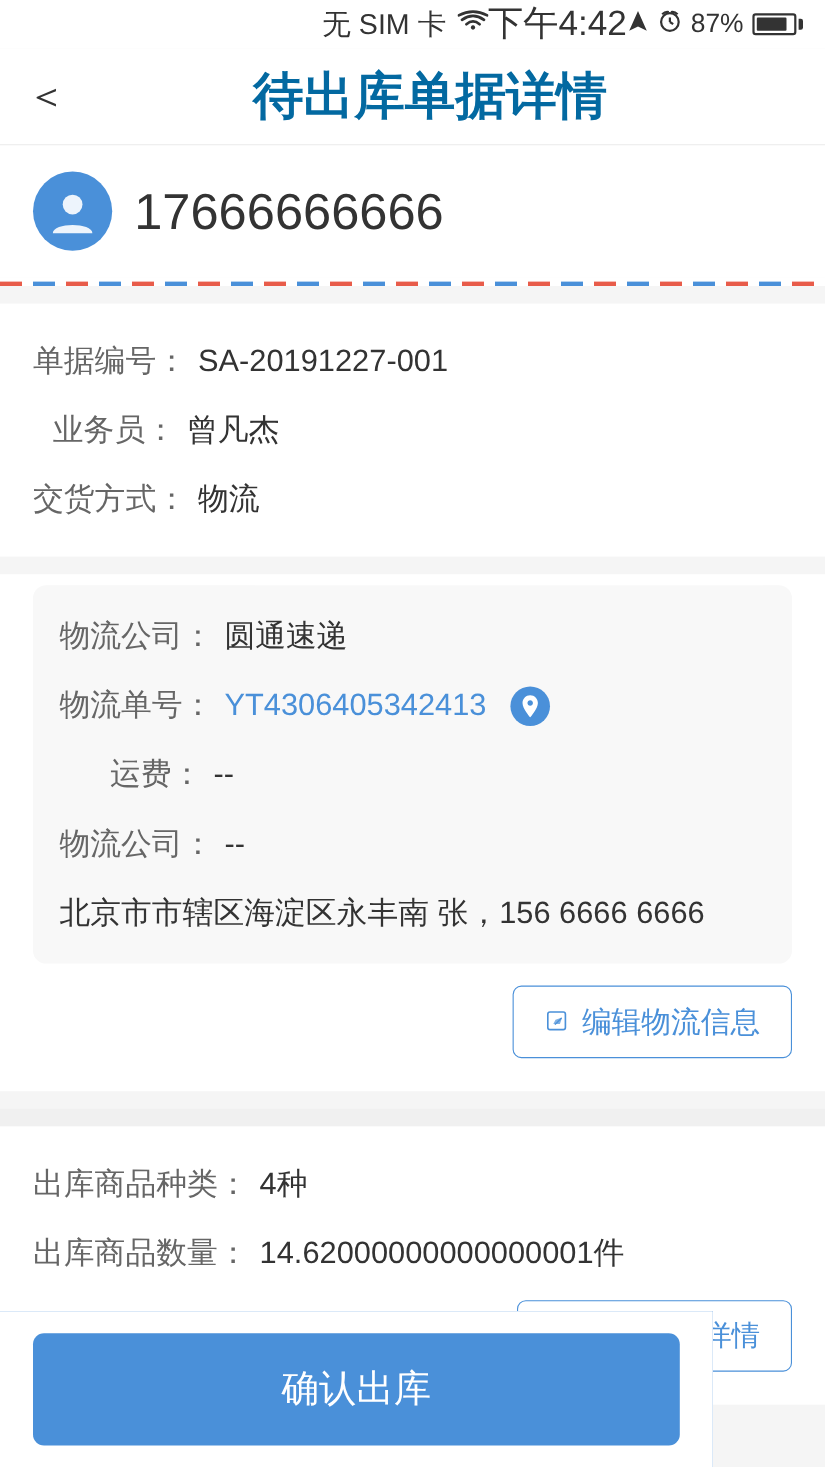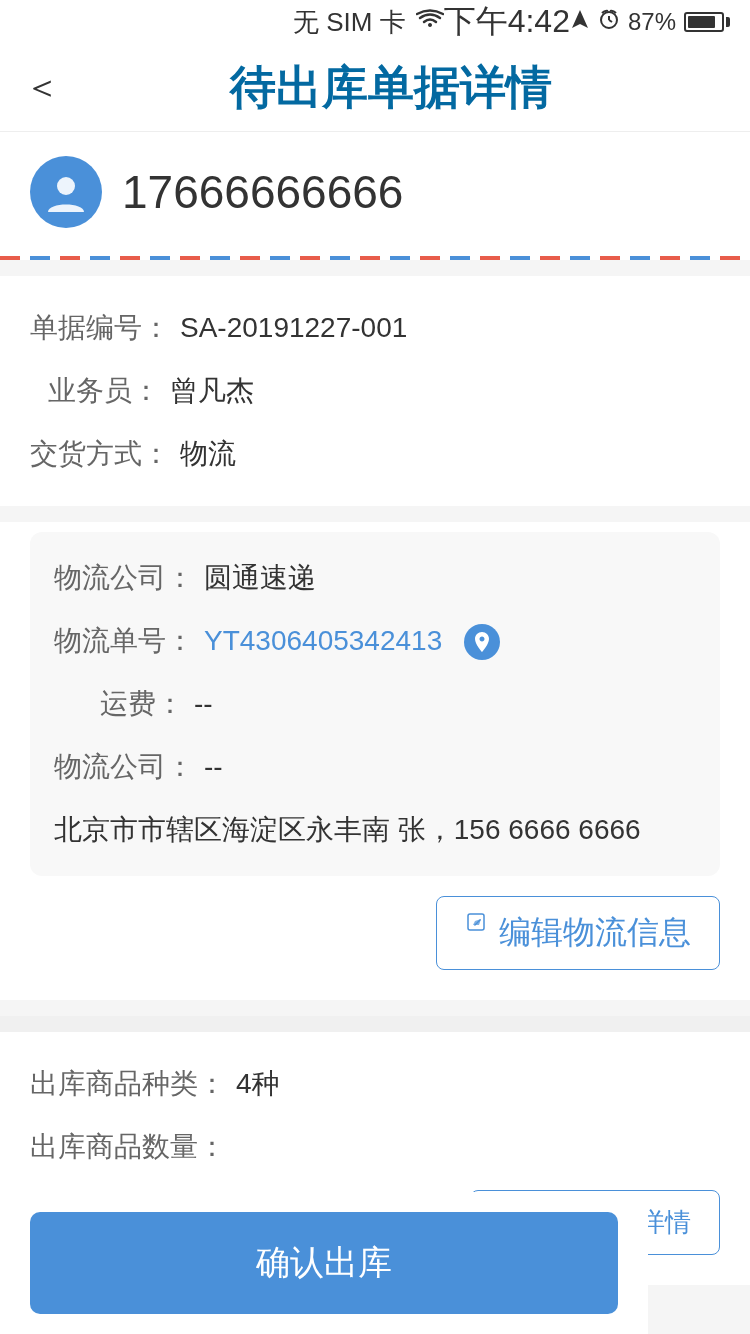--- a/index.html
+++ b/index.html
@@ -162,24 +162,25 @@
 
     
     .edit-button-row {
       display: flex;
       justify-content: flex-end;
       margin-top: 20px;
     }
     .edit-button {
       border: 1.5px solid #4a90d9;
       color: #4a90d9;
-      font-size: 32px;
+      font-size: 27px;
       padding: 14px 28px;
       border-radius: 8px;
       display: flex;
+      align-items: center;
       gap: 10px;
       background: #fff;
       cursor: pointer;
     }
 
     
     .view-button-row {
       display: flex;
       justify-content: flex-end;
       margin-top: 20px;
@@ -369,20 +370,21 @@
 
 <div class="section-divider"></div>
 
 <div class="section" style="margin-bottom:0;">
   <div class="info-row">
     <span class="info-label" style="min-width:170px;">出库商品种类：</span>
     <span class="info-value">4种</span>
   </div>
   <div class="info-row">
     <span class="info-label" style="min-width:170px;">出库商品数量：</span>
+    <span class="info-value">14.62000000000000001件</span>
   </div>
 
   <div class="view-button-row">
     <div class="view-button">
       <svg width="26" height="24" viewBox="0 0 26 24" fill="none">
         <rect x="2" y="2" width="22" height="20" rx="2" stroke="#4a90d9" stroke-width="1.5"></rect>
         <line x1="6" y1="8" x2="20" y2="8" stroke="#4a90d9" stroke-width="1.5"></line>
         <line x1="6" y1="12" x2="20" y2="12" stroke="#4a90d9" stroke-width="1.5"></line>
         <line x1="6" y1="16" x2="14" y2="16" stroke="#4a90d9" stroke-width="1.5"></line>
       </svg>

